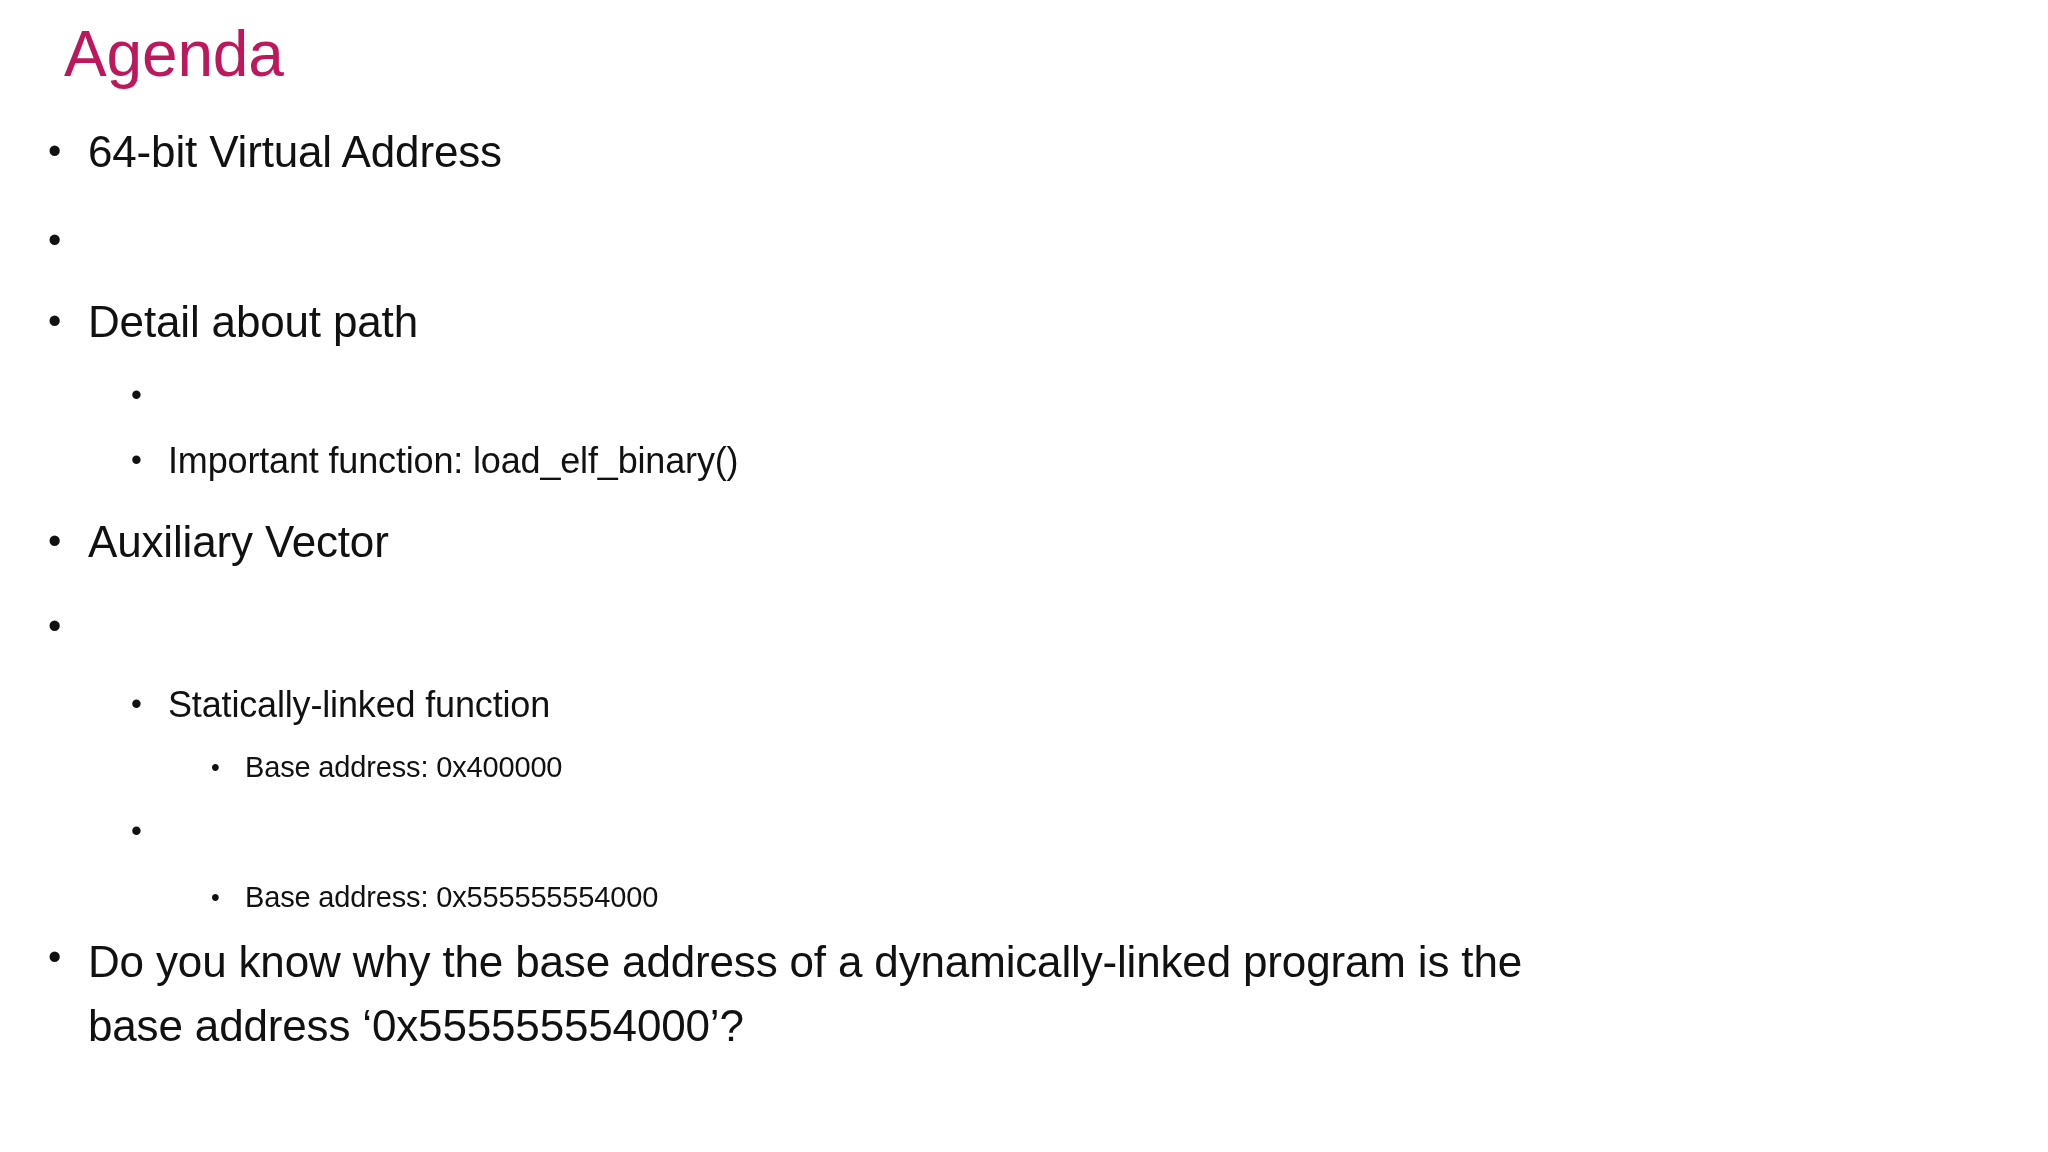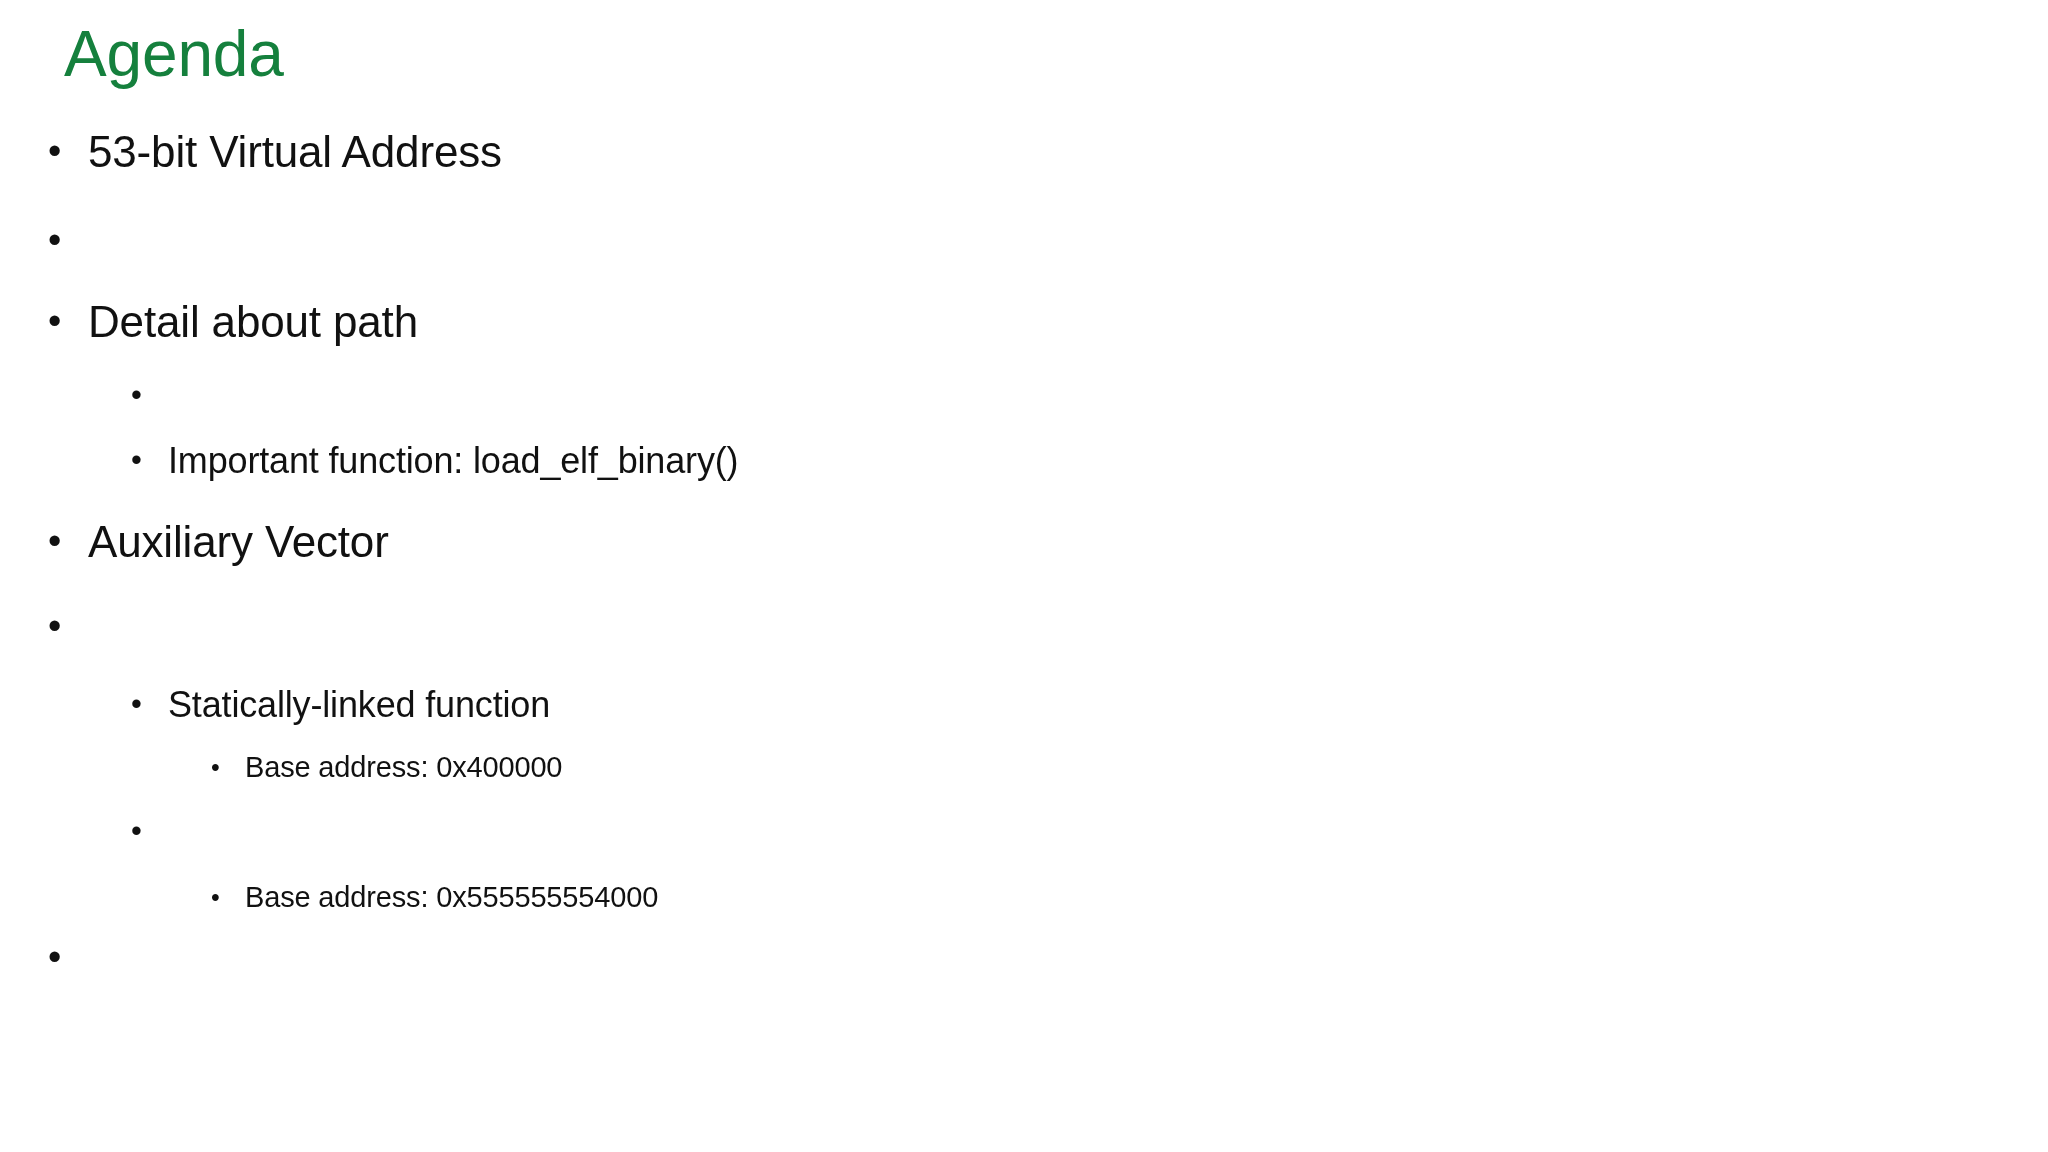--- a/index.html
+++ b/index.html
@@ -16,21 +16,21 @@
     font-family: "Liberation Sans", sans-serif;
     color: #111111;
     letter-spacing: -0.01em;
   }
   .title {
     margin: 0;
     padding: 14px 0 0 64px;
     font-size: 64px;
     font-weight: 400;
     line-height: 1.25;
-    color: #15803d;
+    color: #be185d;
   }
   .content {
     margin-top: 30px;
   }
   .item {
     display: flex;
     align-items: flex-start;
   }
   .item .bullet {
     flex: 0 0 auto;
@@ -67,21 +67,21 @@
 </head>
 <body>
 
 <div class="slide">
   <h1 class="title">Agenda</h1>
 
   <div class="content">
 
     <div class="item l1 it1">
       <span class="bullet">•</span>
-      <span class="item-label">53-bit Virtual Address</span>
+      <span class="item-label">64-bit Virtual Address</span>
     </div>
 
     <div class="item l1 it2">
       <span class="bullet">•</span>
     </div>
 
     <div class="item l1 it3">
       <span class="bullet">•</span>
       <span class="item-label">Detail about path</span>
     </div>
@@ -118,16 +118,18 @@
       <span class="bullet">•</span>
     </div>
 
     <div class="item l3 it11">
       <span class="bullet">•</span>
       <span class="item-label">Base address: 0x555555554000</span>
     </div>
 
     <div class="item l1 it12">
       <span class="bullet">•</span>
+      <span class="item-label">Do you know why the base address of a dynamically-linked program is the
+base address ‘0x555555554000’?</span>
     </div>
 
   </div>
 </div>
 
 </body></html>

